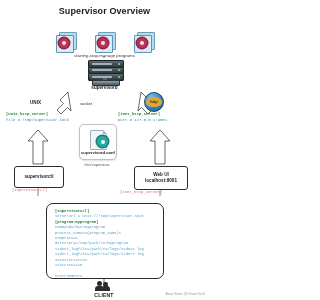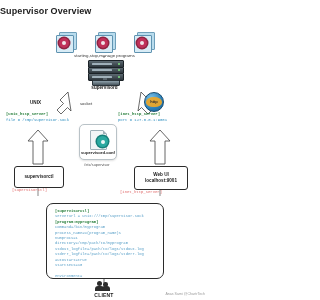--- a/index.html
+++ b/index.html
@@ -4,21 +4,21 @@
 <style>
   html,body{margin:0;padding:0;}
   body{
     width:209px;height:300px;background:#ffffff;
     font-family:"Liberation Sans",sans-serif;
     position:relative;overflow:hidden;
   }
   .stage{position:absolute;inset:0;}
 
   .title{
-    position:absolute;left:0;top:6px;width:209px;text-align:left;
+    position:absolute;left:0;top:6px;width:209px;text-align:center;
     font-size:9px;font-weight:bold;color:#1b1b1b;letter-spacing:.1px;
   }
 
   
   .prog-row{position:absolute;left:56px;top:32px;width:97px;
             display:flex;justify-content:space-between;}
   .prog-ico{width:19px;height:19px;position:relative;}
   .prog-ico .sheetback{
     position:absolute;left:3px;top:0;width:16px;height:16px;
     background:#b9dced;border:1px solid #6e9fba;border-radius:1px;

